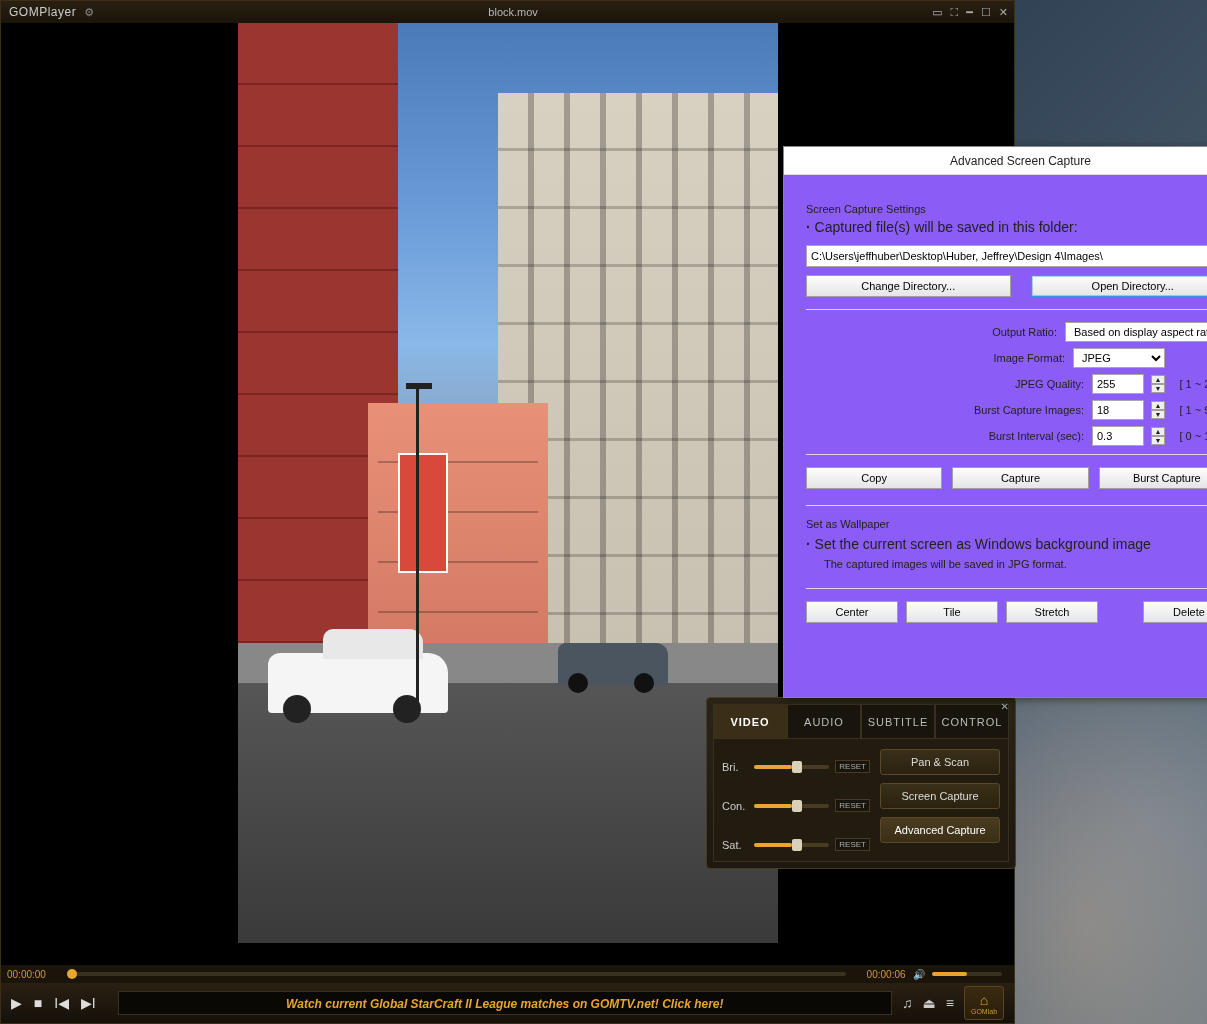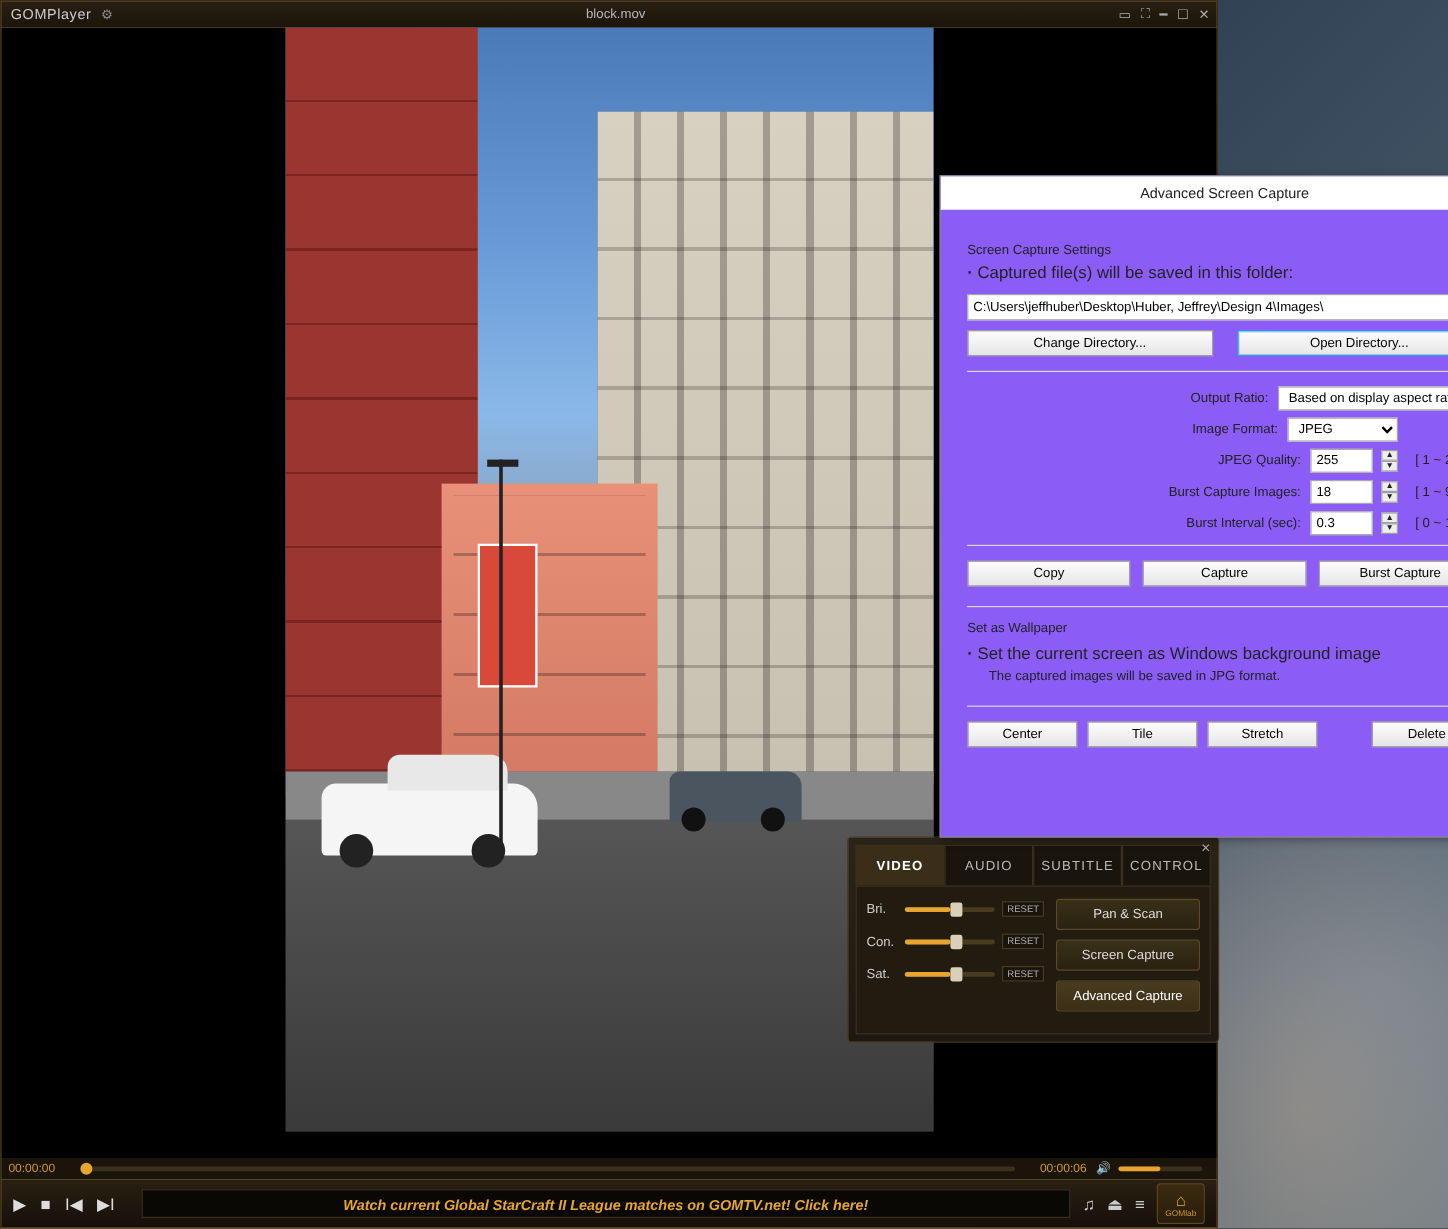--- a/index.html
+++ b/index.html
@@ -7,21 +7,21 @@
 
   
   .desktop-bg { position:absolute; left:0; top:0; width:1207px; height:1024px;
     background: linear-gradient(135deg,#1a2a3d 0%,#2d3d50 40%,#48596a 70%,#6d7b85 100%); }
   .desktop-bg::after{content:"";position:absolute;right:0;bottom:0;width:400px;height:500px;
     background:radial-gradient(ellipse at 70% 80%, rgba(255,200,150,.25), transparent 60%),
                radial-gradient(ellipse at 85% 60%, rgba(200,220,255,.15), transparent 50%);}
 
   
   .gom { position:absolute; left:0; top:0; width:1015px; height:1024px;
-    background:#fdba74; border:1px solid #3d2f17; display:flex; flex-direction:column; }
+    background:#a3a3a3; border:1px solid #3d2f17; display:flex; flex-direction:column; }
   .gom-title { height:22px; background:linear-gradient(#2a2012,#1a140a);
     display:flex; align-items:center; font-size:11px; color:#aaa; }
   .gom-logo { margin-left:8px; color:#e8a530; font-weight:bold; letter-spacing:.5px; font-size:12px;}
   .gom-logo span{ color:#ccc; font-weight:normal;}
   .gom-gear { margin-left:8px; color:#888; font-size:11px; cursor:pointer;}
   .gom-title-text { flex:1; text-align:center; color:#b8b8b8; font-size:11px;}
   .gom-win-controls { display:flex; gap:8px; margin-right:6px; color:#aaa; font-size:11px;}
   .gom-win-controls span{cursor:pointer;}
 
   .gom-video-area { flex:1; background:#000; display:flex; justify-content:center; position:relative;}
@@ -72,21 +72,21 @@
   
   .ctrl-panel{position:absolute;left:706px;top:697px;width:310px;height:172px;
     background:linear-gradient(#2a2418,#1d1810);border:1px solid #4a3a20;border-radius:4px;
     display:flex;flex-direction:column;font-size:11px;color:#ccc;}
   .ctrl-close{position:absolute;right:6px;top:3px;color:#aaa;font-size:10px;cursor:pointer;}
   .ctrl-tabs{display:flex;height:34px;margin:6px 6px 0;}
   .ctrl-tab{flex:1;display:flex;align-items:center;justify-content:center;
     background:#1a150c;color:#bbb;font-size:11px;letter-spacing:1px;cursor:pointer;border:1px solid #3a3020;border-bottom:none;}
   .ctrl-tab.active{background:#3a2e18;color:#fff;font-weight:bold;}
   .ctrl-body{flex:1;background:#221c10;margin:0 6px 6px;border:1px solid #3a3020;padding:10px 8px;display:flex;gap:10px;}
-  .slider-col{flex:1;display:flex;flex-direction:column;gap:14px;padding-top:2px;}
+  .slider-col{flex:1;display:flex;flex-direction:column;gap:26px;padding-top:2px;justify-content:flex-end;}
   .slider-row{display:flex;align-items:center;gap:6px;}
   .slider-row label{width:26px;}
   .bar{flex:1;height:4px;background:#4a3a20;border-radius:2px;position:relative;}
   .bar-fill{position:absolute;left:0;top:0;height:100%;width:50%;background:#e8a530;border-radius:2px;}
   .bar-thumb{position:absolute;left:50%;top:-4px;width:10px;height:12px;background:#d8d0b8;border-radius:2px;}
   .reset{font-size:8px;padding:1px 3px;background:#1a150c;border:1px solid #4a3a20;color:#aaa;cursor:pointer;}
   .btn-col{width:120px;display:flex;flex-direction:column;gap:8px;}
   .panel-btn{height:26px;background:linear-gradient(#3a3018,#2a2210);border:1px solid #5a4828;color:#ddd;font-size:11px;border-radius:3px;cursor:pointer;}
   .panel-btn.active{background:linear-gradient(#4a3c20,#3a2e16);color:#fff;}
 

